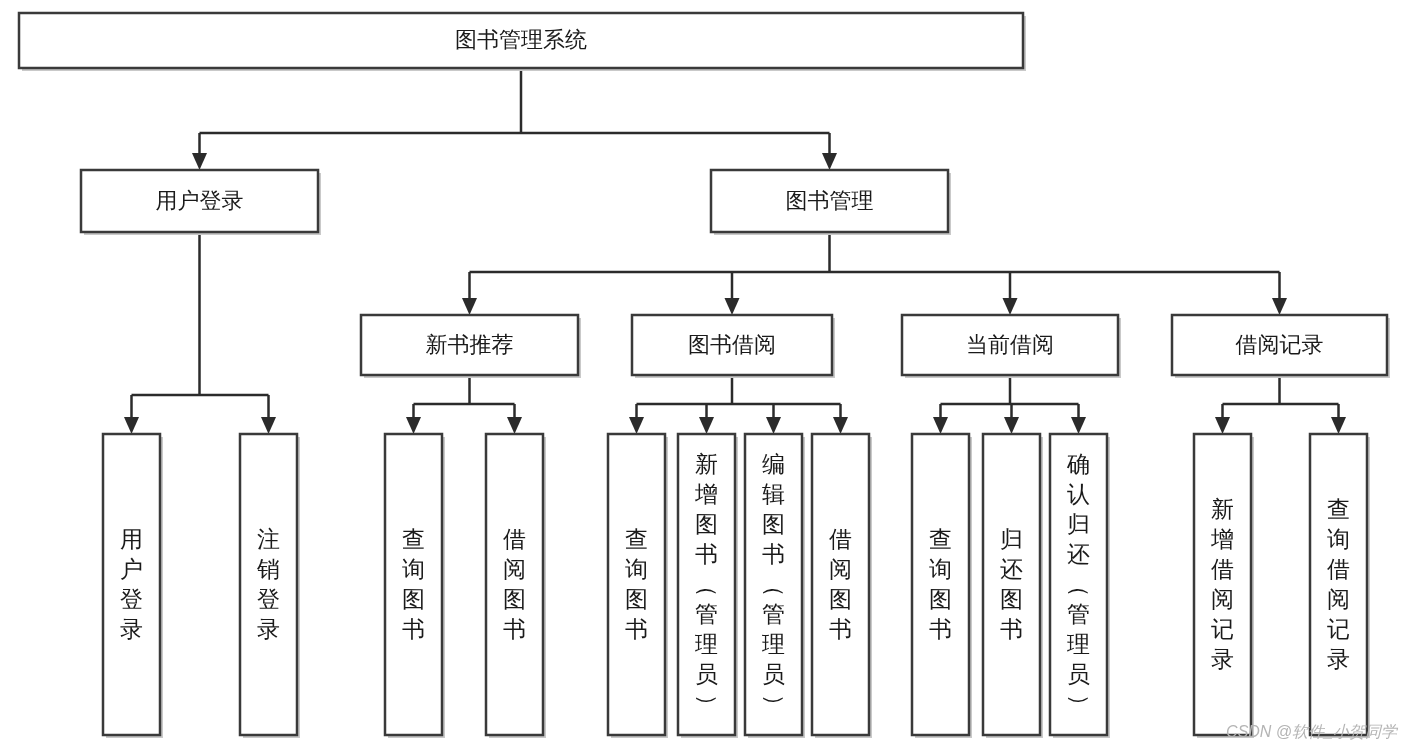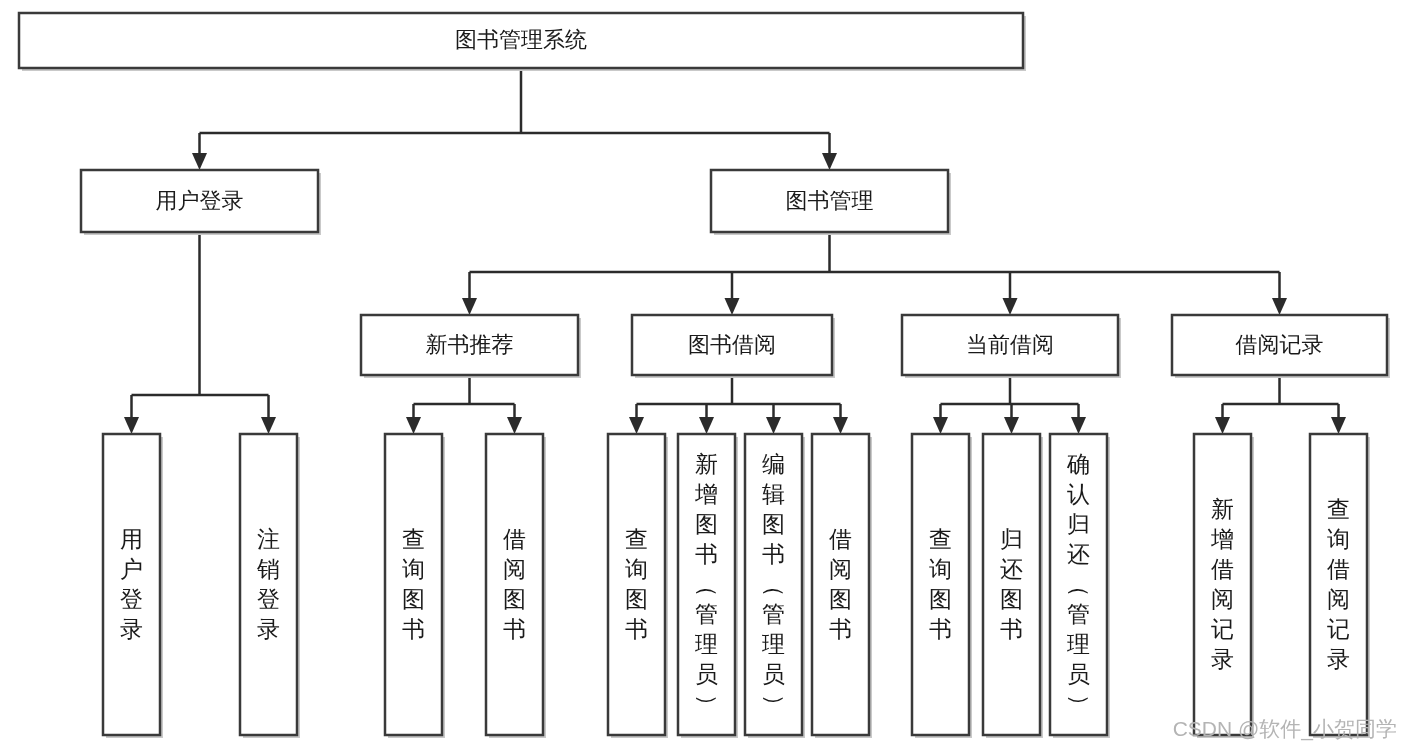--- a/index.html
+++ b/index.html
@@ -51,24 +51,25 @@
   }
   .arrow-head {
     fill: #2b2b2b;
     stroke: none;
   }
   .watermark {
     position: absolute;
     right: 8px;
     bottom: 4px;
     font-family: "Liberation Sans", sans-serif;
-    font-size: 21px;
+    font-size: 16px;
     color: #b4b4b4;
     white-space: nowrap;
     user-select: none;
+    font-style: italic;
   }
 </style>
 </head>
 <body>
 
 <div id="diagram-root">
   <svg id="tree-svg" viewBox="0 0 1405 747" xmlns="http://www.w3.org/2000/svg">
     <g id="edge-layer">
         <g>
           <line x1="521" y1="68" x2="521" y2="133" class="connector"></line>

